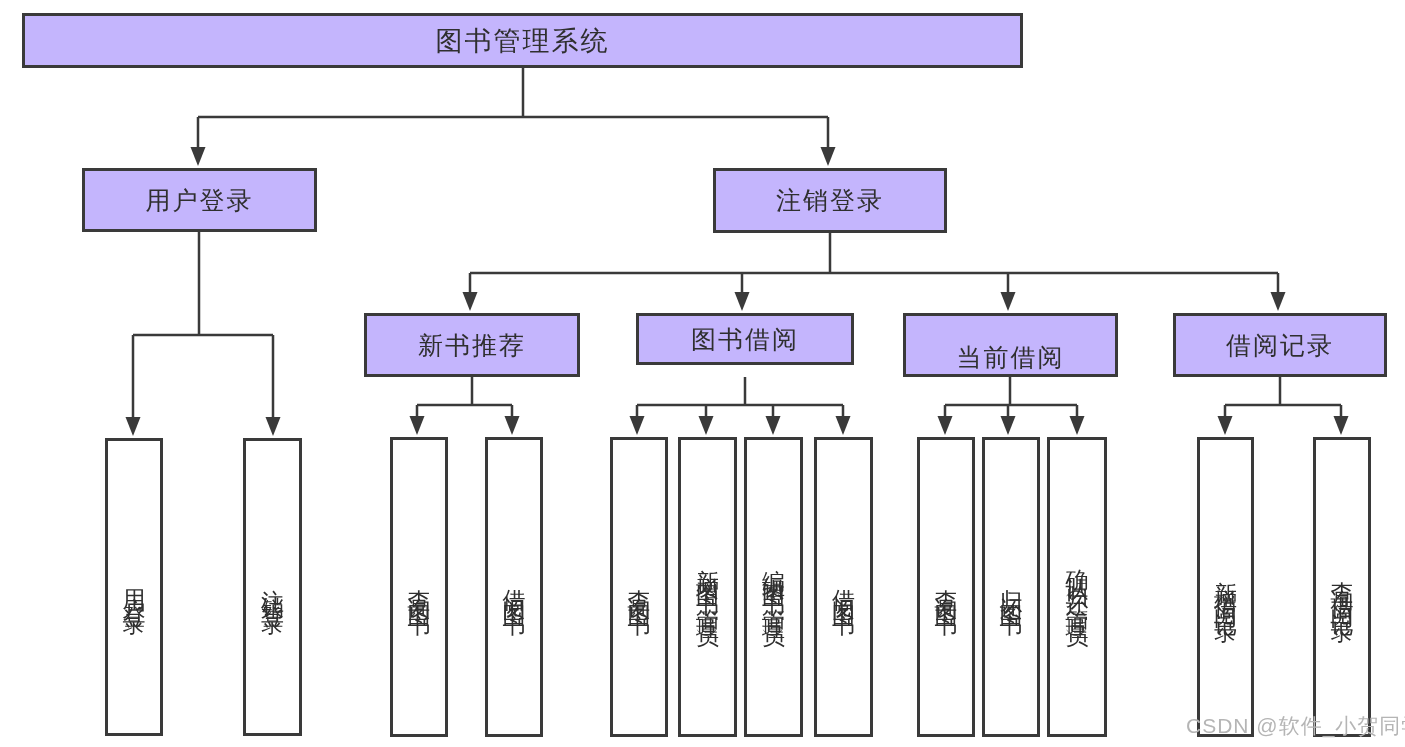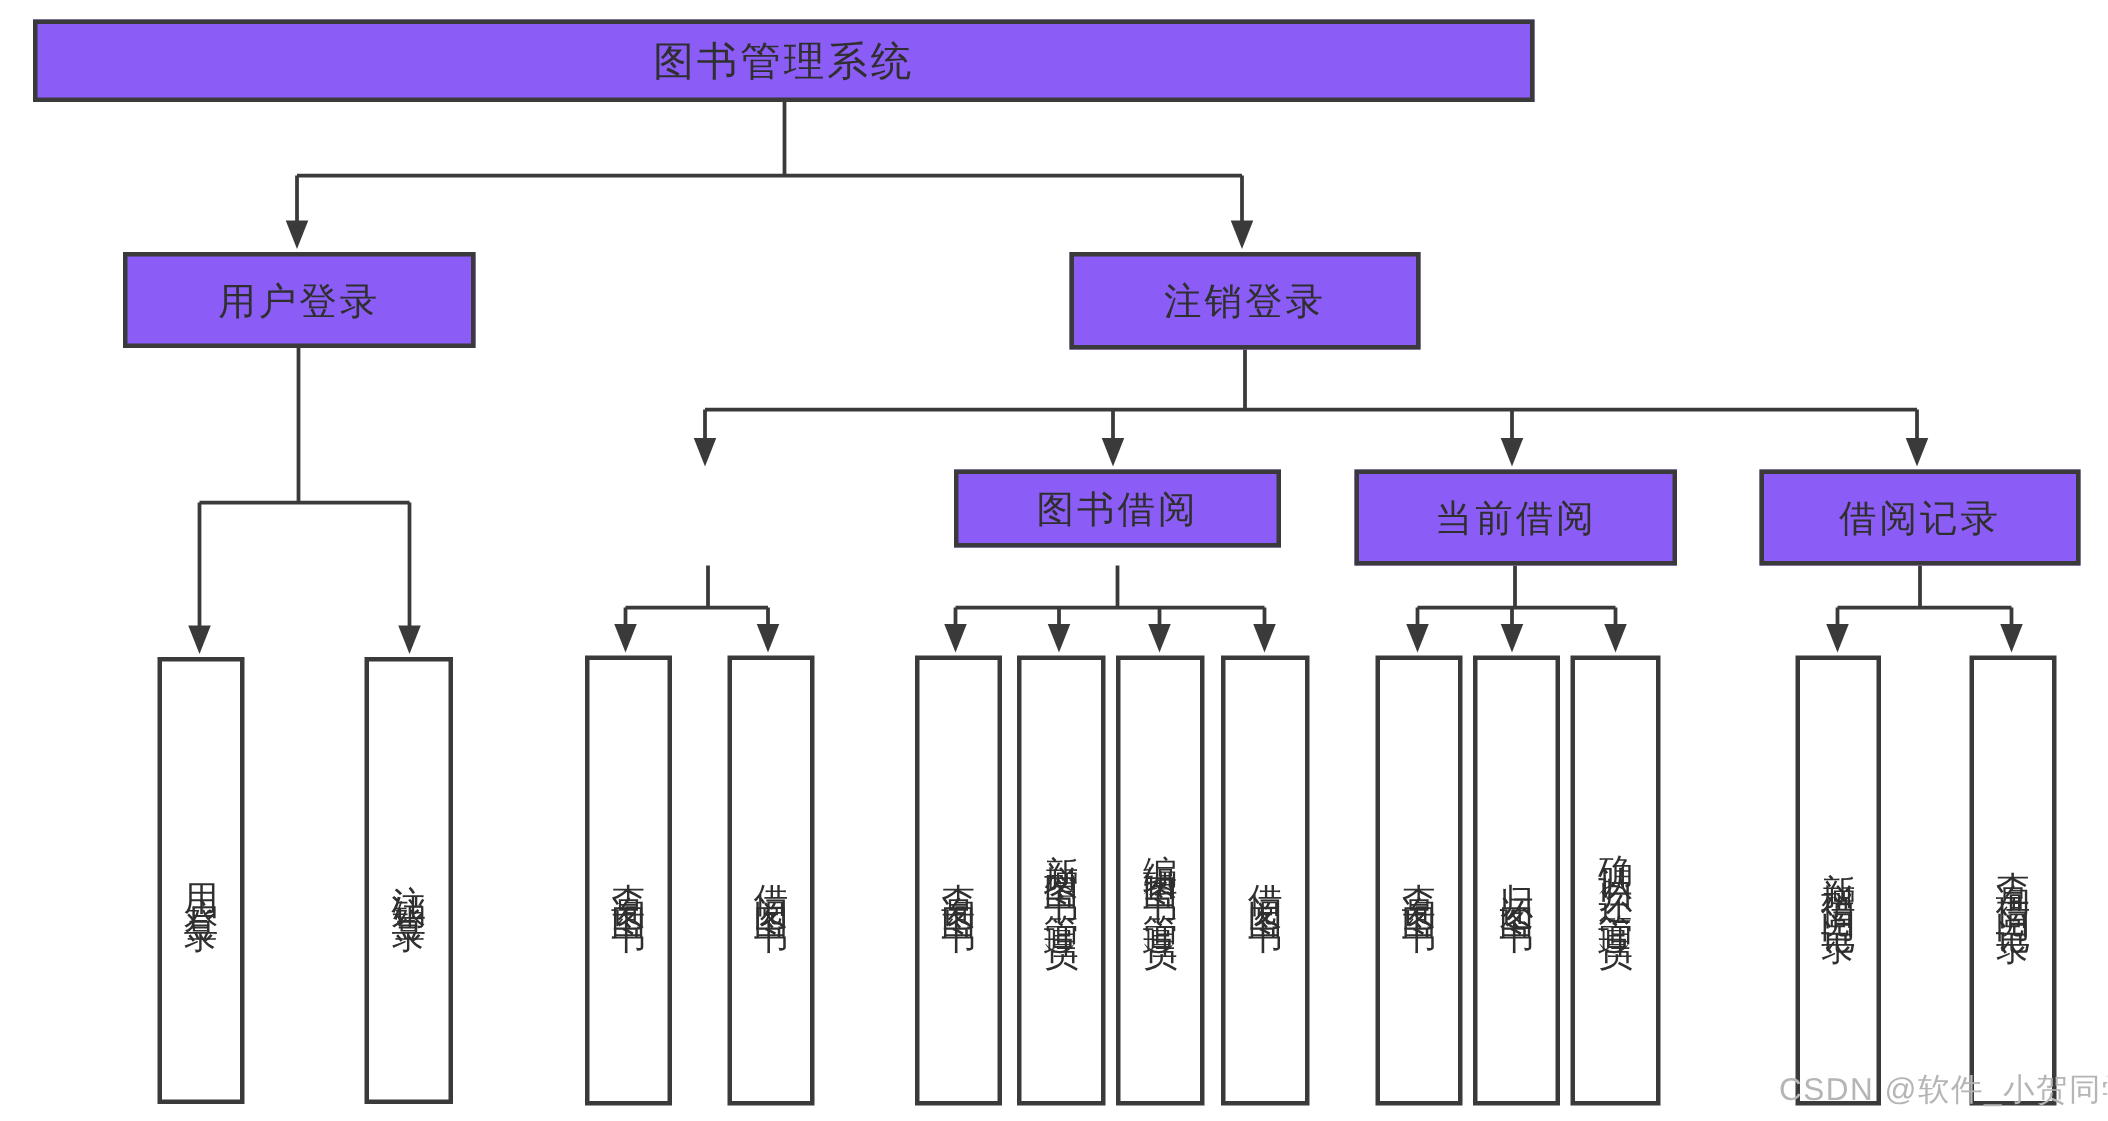--- a/index.html
+++ b/index.html
@@ -11,21 +11,21 @@
     overflow:hidden;
   }
   .connector-layer{
     position:absolute;left:0;top:0;width:1405px;height:747px;
     z-index:1;pointer-events:none;
   }
   .hbox{
     position:absolute;
     box-sizing:border-box;
     border:3px solid #3a3a3a;
-    background:#8b5cf6;
+    background:#c4b5fd;
     display:flex;align-items:center;justify-content:center;
     color:#2f2f2f;
     z-index:2;
     font-family:Liberation Mono, monospace;
   }
   .hbox.root-box span{font-size:27px;letter-spacing:2px;}
   .hbox span{font-size:25px;letter-spacing:2px;white-space:nowrap;}
   .vbox{
     position:absolute;
     box-sizing:border-box;
@@ -95,24 +95,27 @@
     <span>图书管理系统</span>
   </div>
 
   <div class="hbox" style="left:82px;top:168px;width:235px;height:64px;">
     <span>用户登录</span>
   </div>
   <div class="hbox" style="left:713px;top:168px;width:234px;height:65px;">
     <span>注销登录</span>
   </div>
 
+  <div class="hbox" style="left:364px;top:313px;width:216px;height:64px;">
+    <span>新书推荐</span>
+  </div>
   <div class="hbox" style="left:636px;top:313px;width:218px;height:52px;">
     <span>图书借阅</span>
   </div>
-  <div class="hbox" style="left:903px;top:313px;width:215px;height:64px;">
+  <div class="hbox" style="left:903px;top:313px;width:215px;height:64px;align-items:flex-end;">
     <span>当前借阅</span>
   </div>
   <div class="hbox" style="left:1173px;top:313px;width:214px;height:64px;">
     <span>借阅记录</span>
   </div>
 
   <div class="vbox" style="left:105px;top:438px;width:58px;height:298px;">
     <span>用户登录</span>
   </div>
   <div class="vbox" style="left:243px;top:438px;width:59px;height:298px;">

